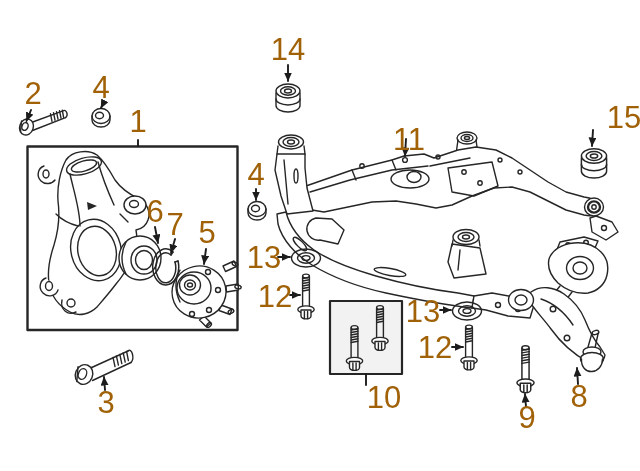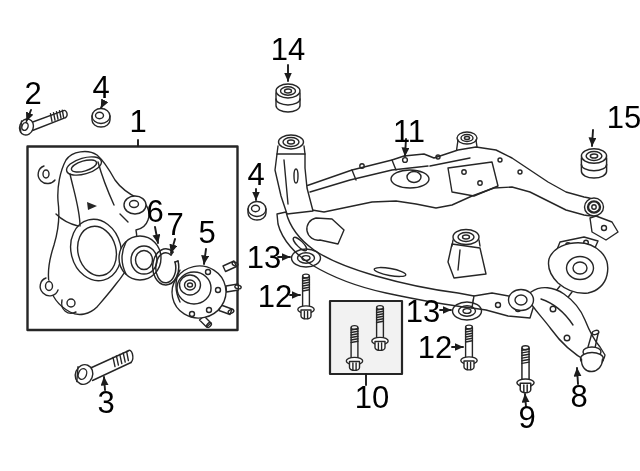--- a/index.html
+++ b/index.html
@@ -10,21 +10,21 @@
     font-family:"Liberation Sans", sans-serif;
     overflow:hidden;
   }
   .art{position:absolute;left:0;top:0;}
   .callout{
     position:absolute;
     transform:translateX(-50%);
     font-size:31px;
     line-height:1;
     font-weight:400;
-    color:#000000;
+    color:#a16207;
     white-space:nowrap;
     cursor:pointer;
     user-select:none;
   }
 </style>
 </head>
 <body>
 
 <div class="canvas">
 
@@ -293,28 +293,28 @@
     <path d="M 526,407 L 525,394" marker-end="url(#ah)"></path>
     <path d="M 105,390 L 104,377" marker-end="url(#ah)"></path>
     <path d="M 366,374 L 366,385"></path>
   </g>
 </svg>
 
 <div class="callout" style="left:33px;top:78px;">2</div>
 <div class="callout" style="left:101px;top:72px;">4</div>
 <div class="callout" style="left:138px;top:106px;">1</div>
 <div class="callout" style="left:288px;top:34px;">14</div>
-<div class="callout" style="left:409px;top:116px;">11</div>
+<div class="callout" style="left:409px;top:124px;">11</div>
 <div class="callout" style="left:624px;top:102px;">15</div>
 <div class="callout" style="left:256px;top:159px;">4</div>
 <div class="callout" style="left:155px;top:196px;">6</div>
 <div class="callout" style="left:175px;top:209px;">7</div>
 <div class="callout" style="left:207px;top:217px;">5</div>
 <div class="callout" style="left:264px;top:242px;">13</div>
 <div class="callout" style="left:275px;top:281px;">12</div>
-<div class="callout" style="left:372px;top:382px;">10</div>
+<div class="callout" style="left:384px;top:382px;">10</div>
 <div class="callout" style="left:423px;top:296px;">13</div>
 <div class="callout" style="left:435px;top:332px;">12</div>
 <div class="callout" style="left:579px;top:381px;">8</div>
 <div class="callout" style="left:527px;top:402px;">9</div>
 <div class="callout" style="left:106px;top:387px;">3</div>
 
 </div>
 
 </body></html>

